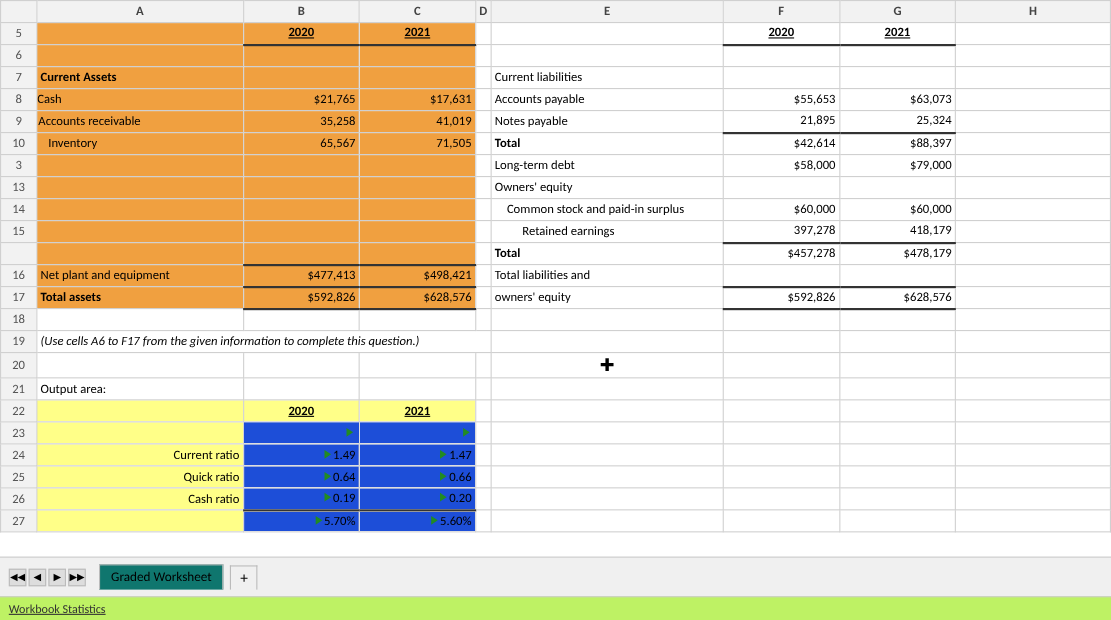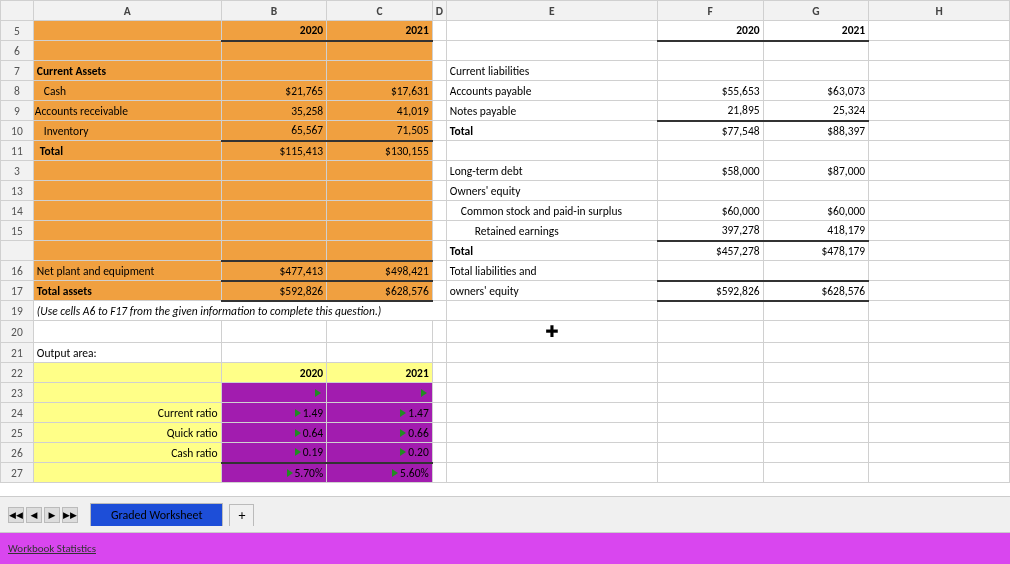--- a/index.html
+++ b/index.html
@@ -53,45 +53,45 @@
 
     .col-a { width: 160px; }
     .col-b { width: 90px; }
     .col-c { width: 90px; }
     .col-e { width: 180px; }
     .col-f { width: 90px; }
     .col-g { width: 90px; }
 
     .orange-bg { background-color: #f0a040; }
     .yellow-bg { background-color: #ffff88; text-align: right; }
-    .green-input { background-color: #a21caf; }
+    .green-input { background-color: #1d4ed8; }
 
     .text-right { text-align: right; }
-    .text-center { text-align: right; }
+    .text-center { text-align: center; text-decoration: underline; }
     .text-bold { font-weight: bold; }
     .border-top-cell { border-top: 2px solid #333 !important; }
     .border-bottom-cell { border-bottom: 2px solid #333 !important; }
 
     .bottom-bar {
       height: 36px;
       background: #f0f0f0;
       border-top: 1px solid #ccc;
       display: flex;
       align-items: center;
       padding: 0 8px;
       gap: 6px;
     }
 
     .tab-item {
       display: flex;
       align-items: center;
       gap: 4px;
-      padding: 4px 20px;
+      padding: 4px 10px;
       border: 1px solid #bbb;
-      background: #1d4ed8;
+      background: #0f766e;
       border-bottom: none;
       font-size: 12px;
       cursor: pointer;
     }
 
     .nav-arrows {
       display: flex;
       gap: 2px;
       margin-right: 6px;
     }
@@ -102,22 +102,22 @@
       background: #ddd;
       border: 1px solid #bbb;
       display: flex;
       align-items: center;
       justify-content: center;
       font-size: 9px;
       cursor: pointer;
     }
 
     .status-bar {
-      height: 32px;
-      background: #d946ef;
+      height: 22px;
+      background: #bef264;
       border-top: 1px solid #ccc;
       display: flex;
       align-items: center;
       padding: 0 8px;
       font-size: 11px;
       color: #333;
     }
 
     .triangle-indicator {
       width: 0;
@@ -200,21 +200,21 @@
         <td class="orange-bg"></td>
         <td></td>
         <td>Current liabilities</td>
         <td></td>
         <td></td>
         <td></td>
       </tr>
 
       <tr>
         <td class="row-header">8</td>
-        <td class="orange-bg" style="padding-left:10px">Cash</td>
+        <td class="orange-bg" style="padding-left:0">Cash</td>
         <td class="orange-bg text-right">$21,765</td>
         <td class="orange-bg text-right">$17,631</td>
         <td></td>
         <td>Accounts payable</td>
         <td class="text-right">$55,653</td>
         <td class="text-right">$63,073</td>
         <td></td>
       </tr>
 
       <tr>
@@ -229,46 +229,35 @@
         <td></td>
       </tr>
 
       <tr>
         <td class="row-header">10</td>
         <td class="orange-bg" style="padding-left:10px">Inventory</td>
         <td class="orange-bg text-right">65,567</td>
         <td class="orange-bg text-right">71,505</td>
         <td></td>
         <td class="text-bold">Total</td>
-        <td class="text-right border-top-cell">$77,548</td>
+        <td class="text-right border-top-cell">$42,614</td>
         <td class="text-right border-top-cell">$88,397</td>
         <td></td>
       </tr>
 
-      <tr>
-        <td class="row-header">11</td>
-        <td class="orange-bg text-bold" style="padding-left:6px">Total</td>
-        <td class="orange-bg text-right border-top-cell">$115,413</td>
-        <td class="orange-bg text-right border-top-cell">$130,155</td>
-        <td></td>
-        <td></td>
-        <td></td>
-        <td></td>
-        <td></td>
-      </tr>
 
       <tr>
         <td class="row-header">3</td>
         <td class="orange-bg"></td>
         <td class="orange-bg"></td>
         <td class="orange-bg"></td>
         <td></td>
         <td>Long-term debt</td>
         <td class="text-right">$58,000</td>
-        <td class="text-right">$87,000</td>
+        <td class="text-right">$79,000</td>
         <td></td>
       </tr>
 
       <tr>
         <td class="row-header">13</td>
         <td class="orange-bg"></td>
         <td class="orange-bg"></td>
         <td class="orange-bg"></td>
         <td></td>
         <td>Owners' equity</td>
@@ -330,20 +319,31 @@
         <td class="orange-bg text-bold">Total assets</td>
         <td class="orange-bg text-right border-top-cell border-bottom-cell">$592,826</td>
         <td class="orange-bg text-right border-top-cell border-bottom-cell">$628,576</td>
         <td></td>
         <td>owners' equity</td>
         <td class="text-right border-top-cell border-bottom-cell">$592,826</td>
         <td class="text-right border-top-cell border-bottom-cell">$628,576</td>
         <td></td>
       </tr>
 
+      <tr>
+        <td class="row-header">18</td>
+        <td></td>
+        <td></td>
+        <td></td>
+        <td></td>
+        <td></td>
+        <td></td>
+        <td></td>
+        <td></td>
+      </tr>
 
       <tr>
         <td class="row-header">19</td>
         <td colspan="4" style="font-style:italic">(Use cells A6 to F17 from the given information to complete this question.)</td>
         <td></td>
         <td></td>
         <td></td>
         <td></td>
       </tr>
 

